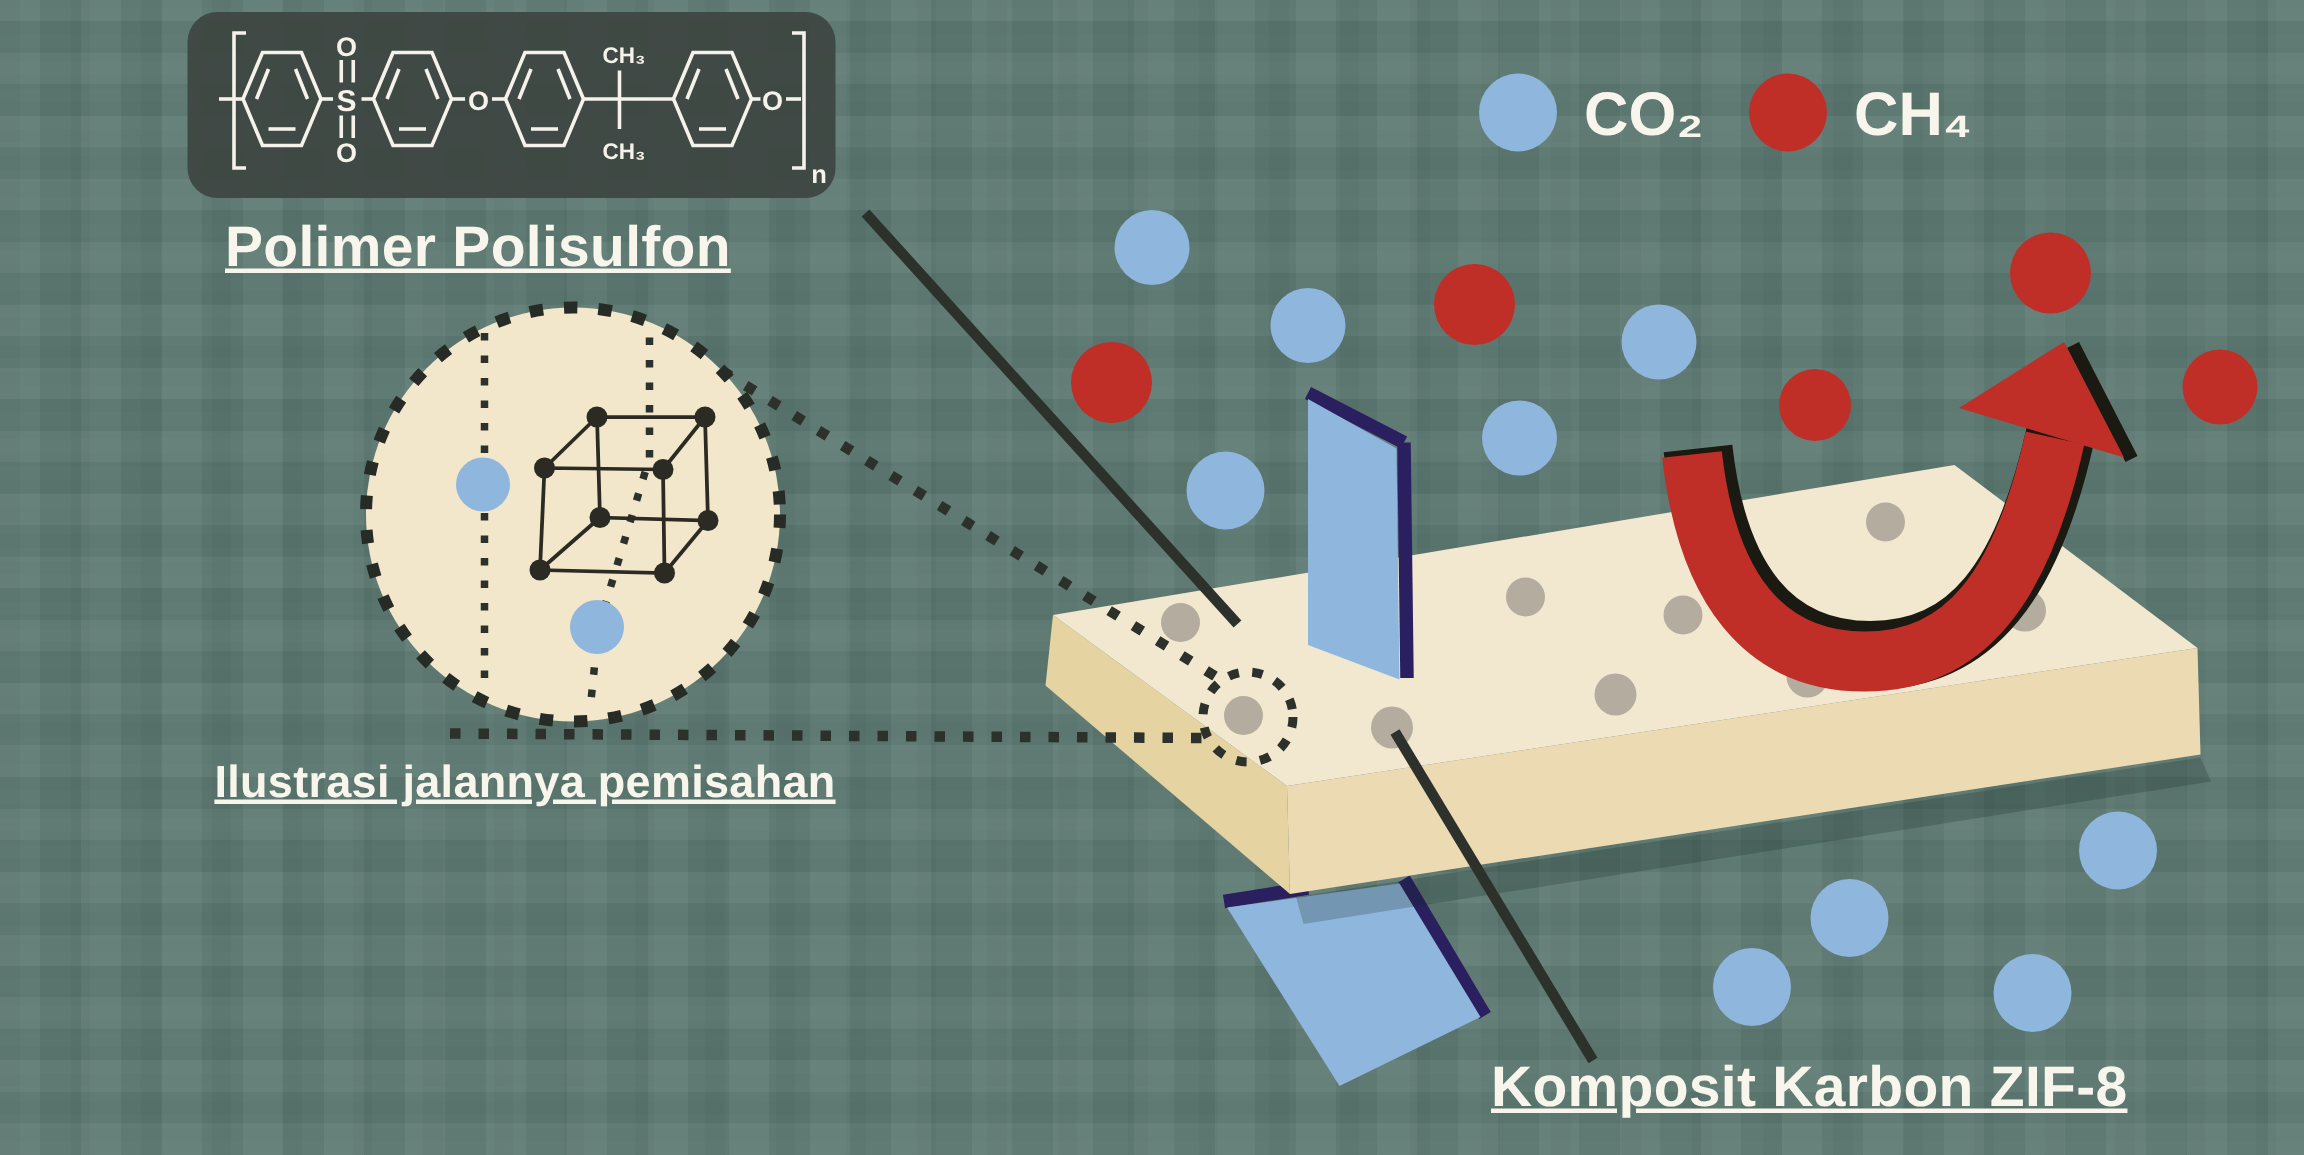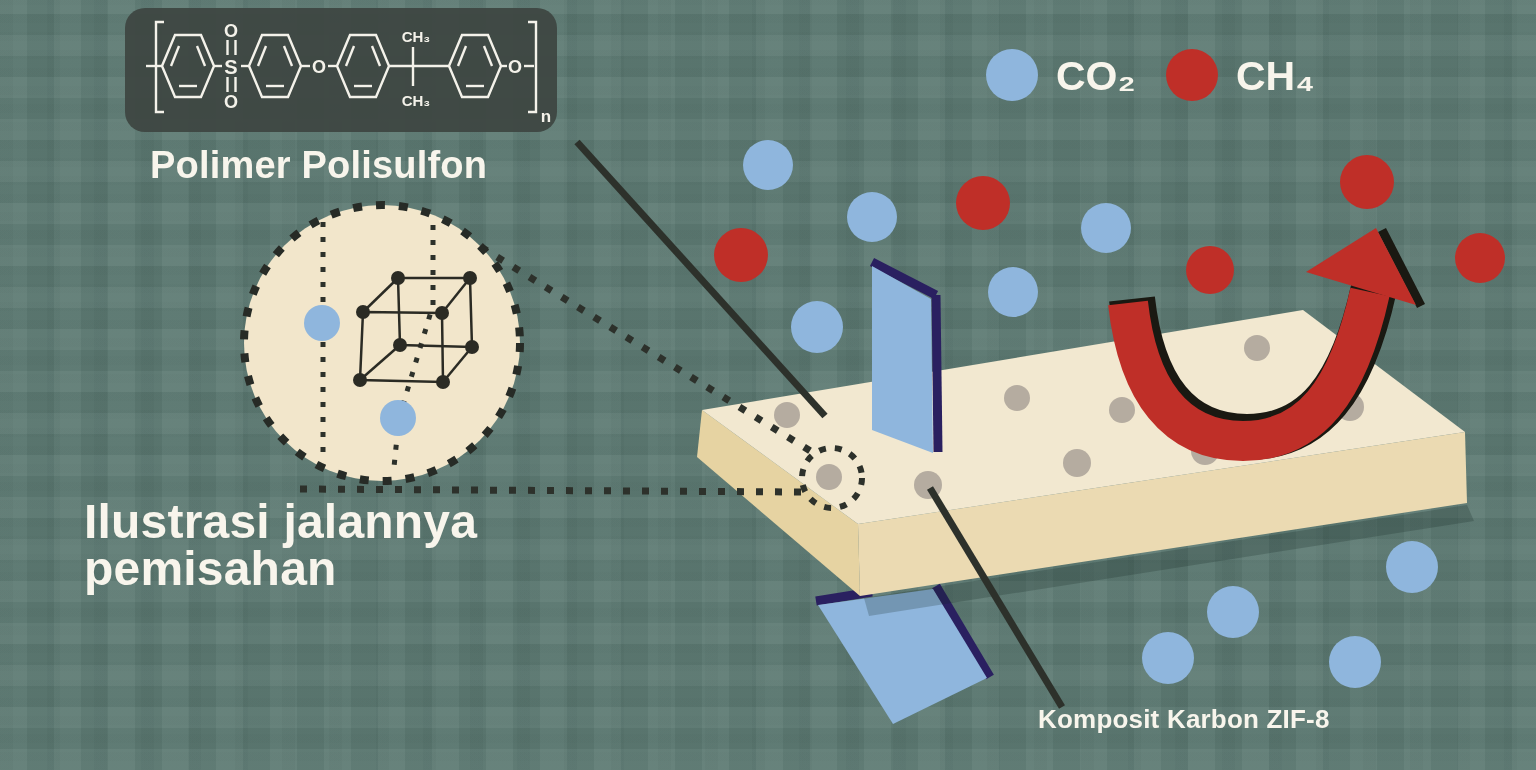--- a/index.html
+++ b/index.html
@@ -13,27 +13,28 @@
     background-image:
       repeating-linear-gradient(0deg, rgba(255,255,255,0.030) 0 21px, rgba(0,0,0,0.028) 21px 42px),
       repeating-linear-gradient(90deg, rgba(235,245,240,0.035) 0 27px, rgba(15,35,30,0.03) 27px 54px),
       repeating-linear-gradient(90deg, rgba(10,30,25,0.035) 0 13px, transparent 13px 47px),
       repeating-linear-gradient(0deg, transparent 0 9px, rgba(20,40,35,0.02) 9px 18px);
   }
   svg{position:absolute;inset:0;}
   .label{
     position:absolute;color:#f8f5ec;font-weight:700;letter-spacing:0.2px;
     white-space:nowrap;
+    text-decoration:underline;
   }
   #polymer-label{left:150px;top:144px;font-size:38px;}
   #illustration-label{
-    left:84px;top:498px;width:560px;
-    font-size:48px;line-height:47px;white-space:normal;
-  }
-  #composite-label{left:1038px;top:704px;font-size:26px;}
+    left:70px;top:498px;width:560px;text-align:center;
+    font-size:30px;line-height:47px;white-space:normal;
+  }
+  #composite-label{left:994px;top:704px;font-size:38px;}
   .legend-text{font-weight:700;font-size:41px;fill:#f8f5ec;}
   .atom{font-weight:700;fill:#f4f2ea;}
 </style>
 </head>
 <body>
 
 <div id="stage">
   <div id="bg"></div>
 
   <svg width="1536" height="770" viewBox="0 0 1536 770">

